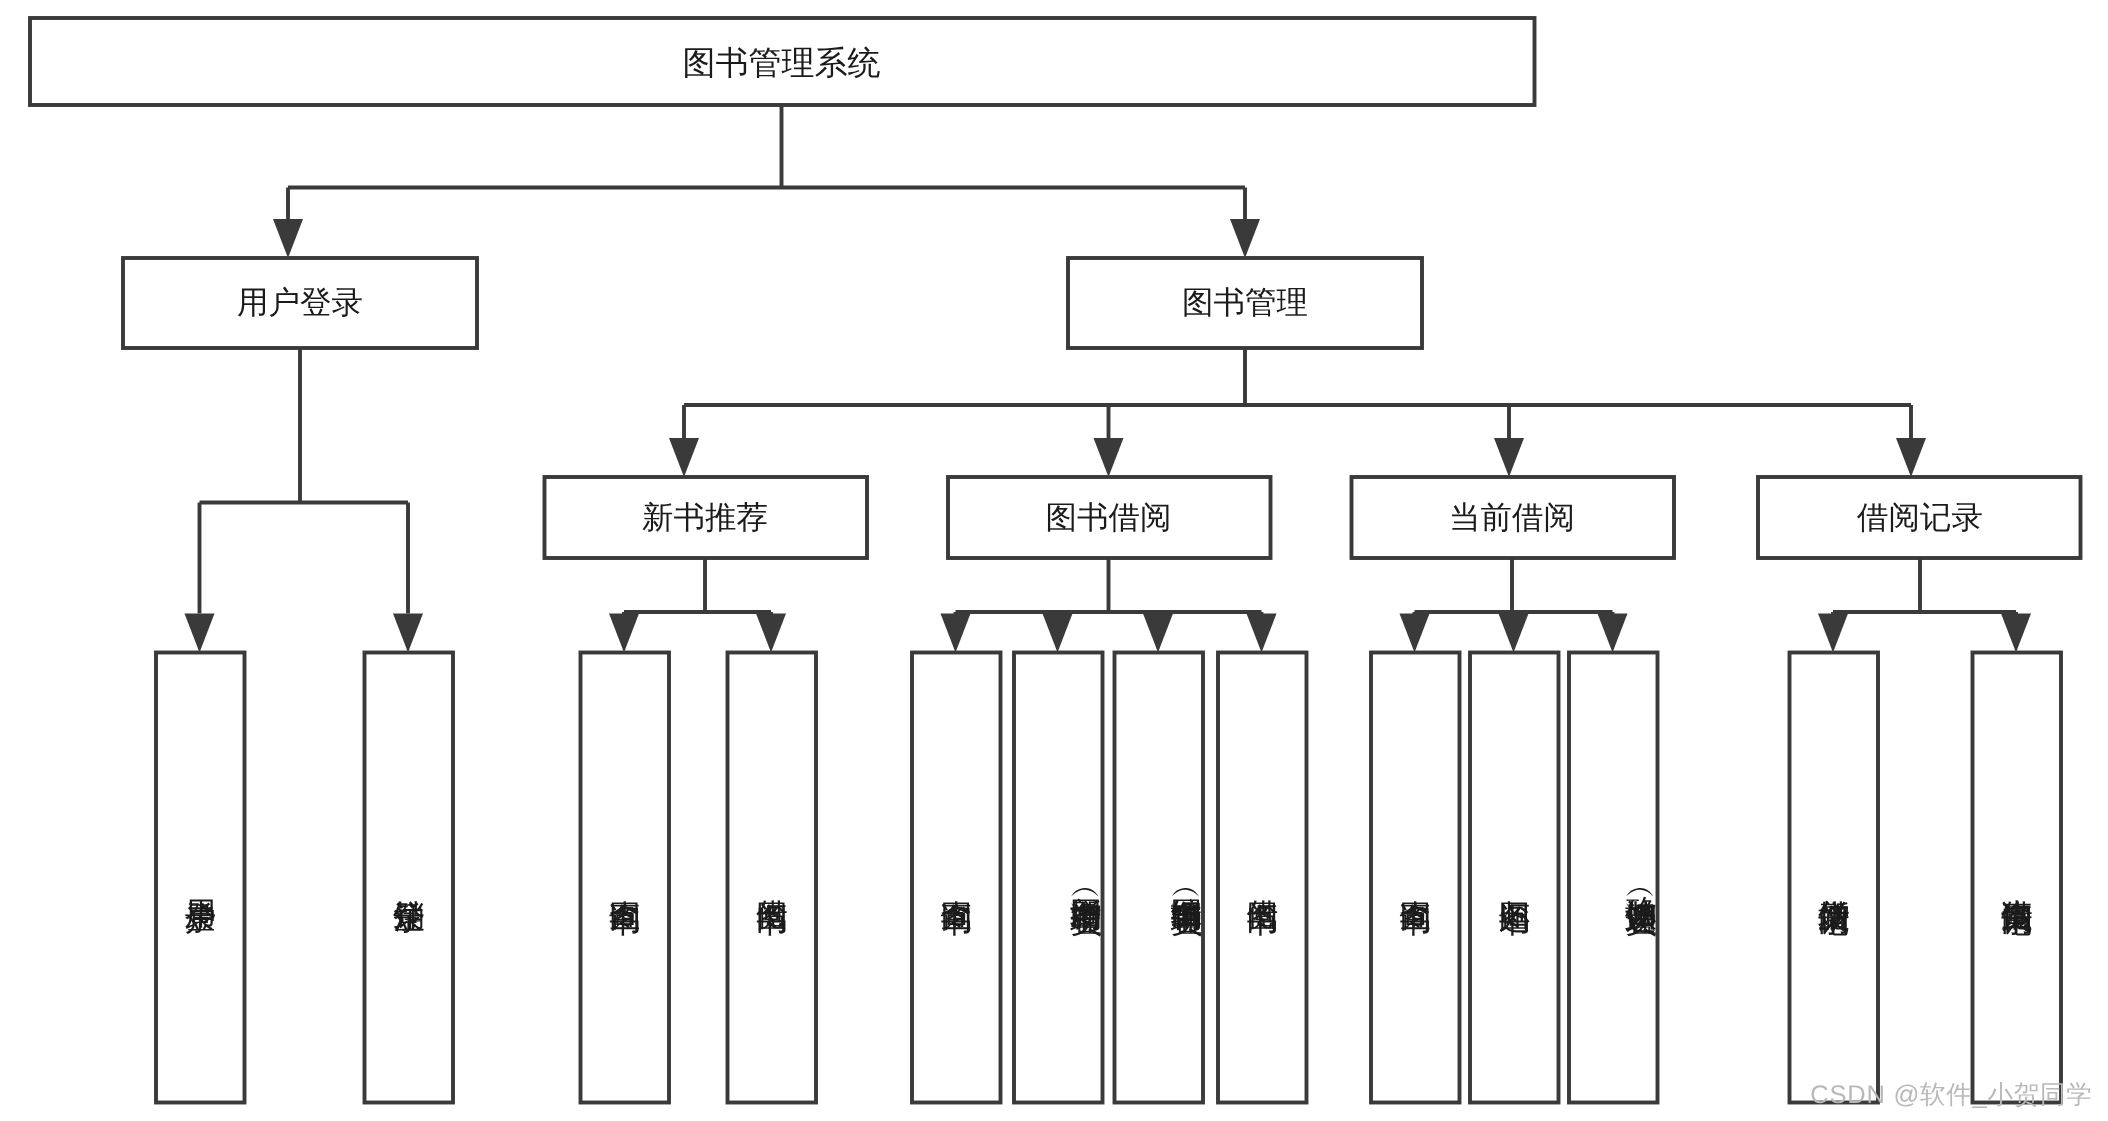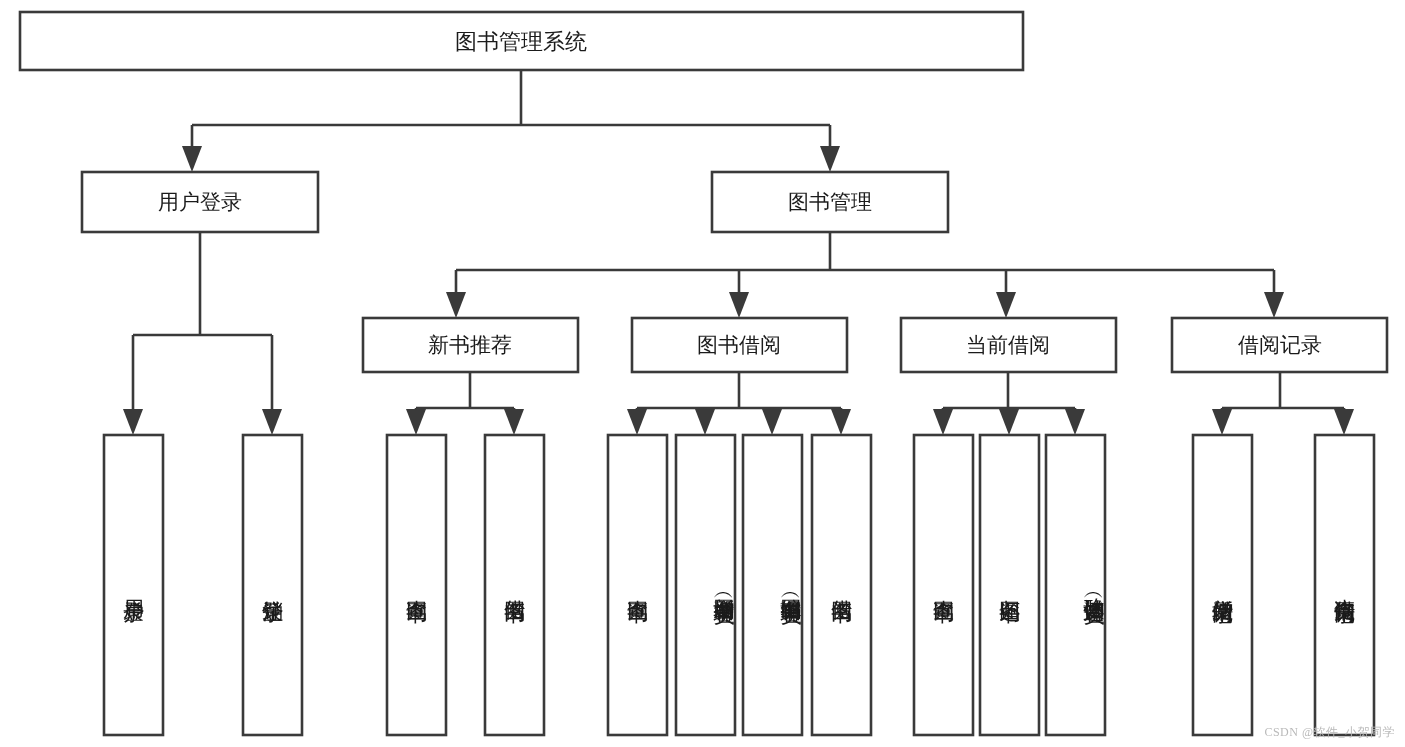--- a/index.html
+++ b/index.html
@@ -68,22 +68,22 @@
     display: flex;
     align-items: center;
     justify-content: center;
     white-space: nowrap;
     pointer-events: none;
   }
   .watermark {
     position: absolute;
     right: 10px;
     bottom: 6px;
-    font-family: Liberation Serif, serif;
-    font-size: 12px;
+    font-family: Liberation Sans, sans-serif;
+    font-size: 17px;
     color: #b9b9b9;
     letter-spacing: 0.5px;
     white-space: nowrap;
     user-select: none;
   }
 </style>
 </head>
 <body>
 
 <div id="diagram-root">

